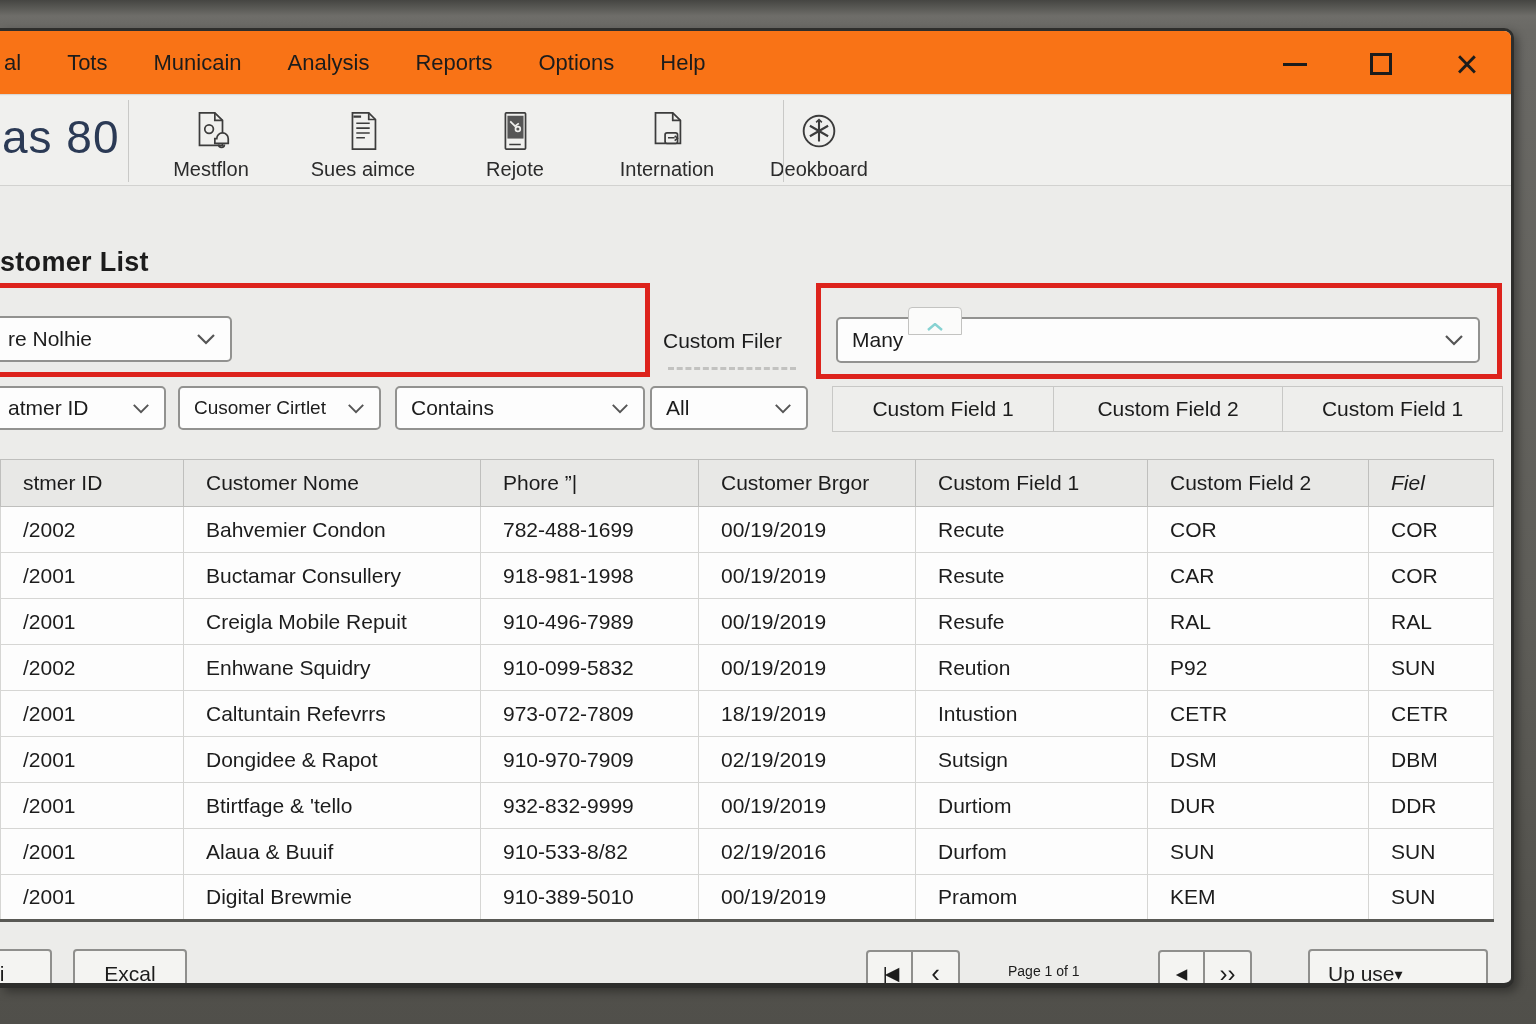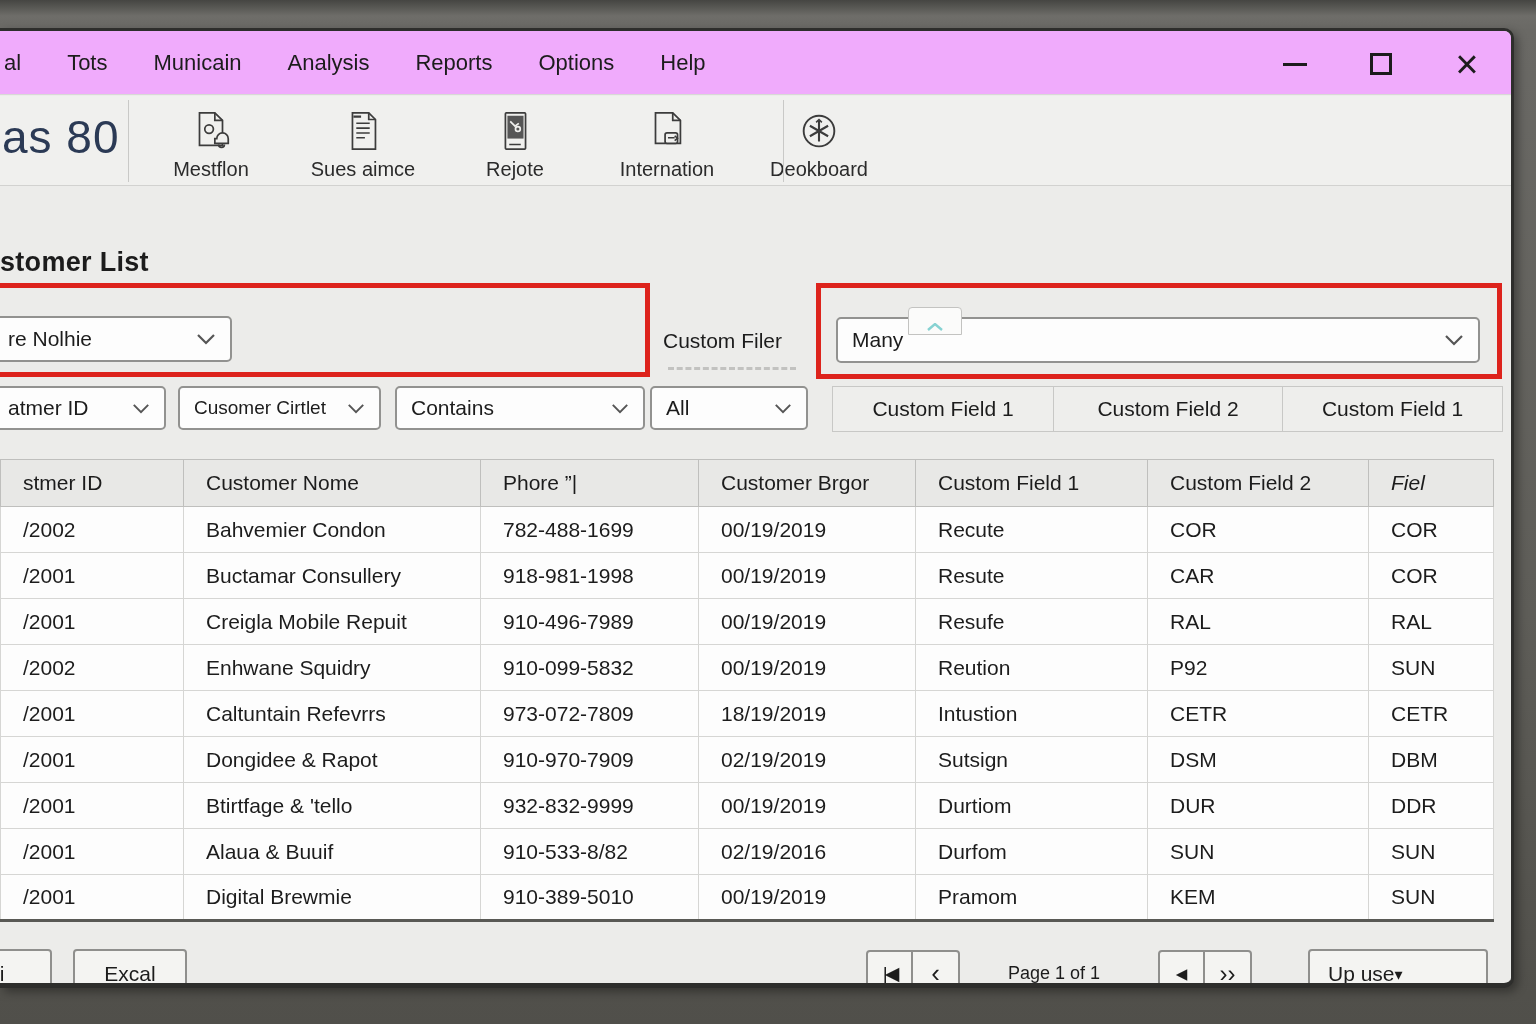--- a/index.html
+++ b/index.html
@@ -15,21 +15,21 @@
     position:absolute; left:0; top:28px; width:1514px; height:960px;
     background:#ececea;
     border-top:3px solid #2e2e2c; border-right:3px solid #2e2e2c; border-bottom:5px solid #2e2e2c;
     border-radius:0 10px 10px 0;
     overflow:hidden;
     box-shadow:4px 4px 10px rgba(0,0,0,.35);
   }
   
   #menu-bar {
     position:absolute; left:0; top:0; width:100%; height:64px;
-    background:#f0abfc; border-bottom:1px solid #d8d8d6;
+    background:#f97316; border-bottom:1px solid #d8d8d6;
     display:flex; align-items:center; gap:46px; padding-left:4px;
     font-size:22px;
   }
   .menu-item { cursor:default; white-space:nowrap; }
   #window-controls {
     position:absolute; right:24px; top:8px; height:50px;
     display:flex; align-items:center; gap:46px;
   }
   .win-btn { width:40px; height:40px; display:flex; align-items:center; justify-content:center; }
   .min-glyph { width:24px; height:3px; background:#1c1c1c; display:block; }
@@ -107,21 +107,21 @@
     display:flex; align-items:center; justify-content:center; font-size:21px; cursor:default;
   }
   .pager-group { position:absolute; display:flex; z-index:2; }
   .pager-btn {
     width:47px; height:47px; background:#f4f4f2; border:2px solid #8f8f8d;
     display:flex; align-items:center; justify-content:center; font-size:19px;
   }
   .pager-btn + .pager-btn { border-left:none; }
   .pager-group .pager-btn:first-child { border-radius:4px 0 0 4px; }
   .pager-group .pager-btn:last-child { border-radius:0 4px 4px 0; }
-  #page-indicator { position:absolute; left:1008px; top:932px; font-size:18px;text-align:right; }
+  #page-indicator { position:absolute; left:1008px; top:932px; font-size:14px;text-align:right; }
   #up-use-btn { left:1308px; top:918px; width:180px; height:50px; justify-content:flex-start; padding:0 18px; }
 </style>
 </head>
 <body>
 
 <div id="screen">
   <div id="app-window">
 
     <div id="menu-bar">
         <span class="menu-item">al</span>

